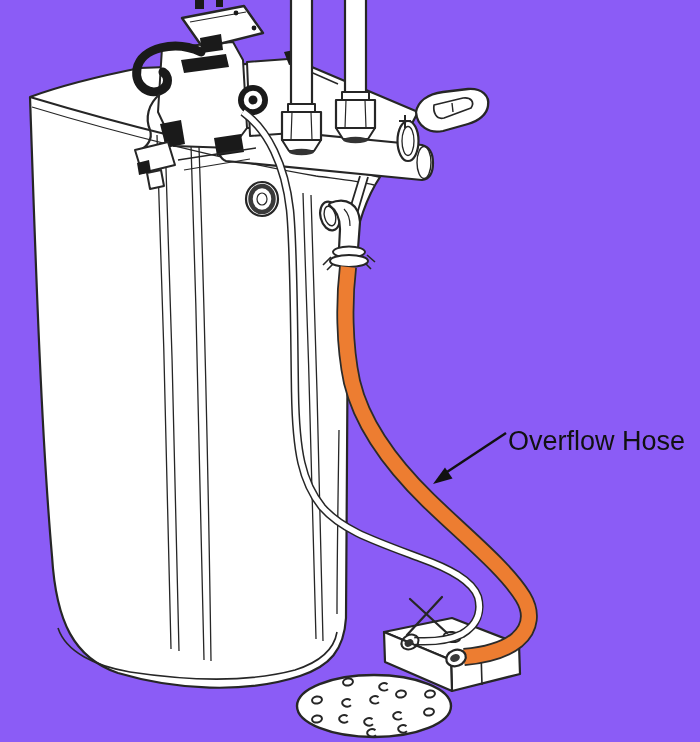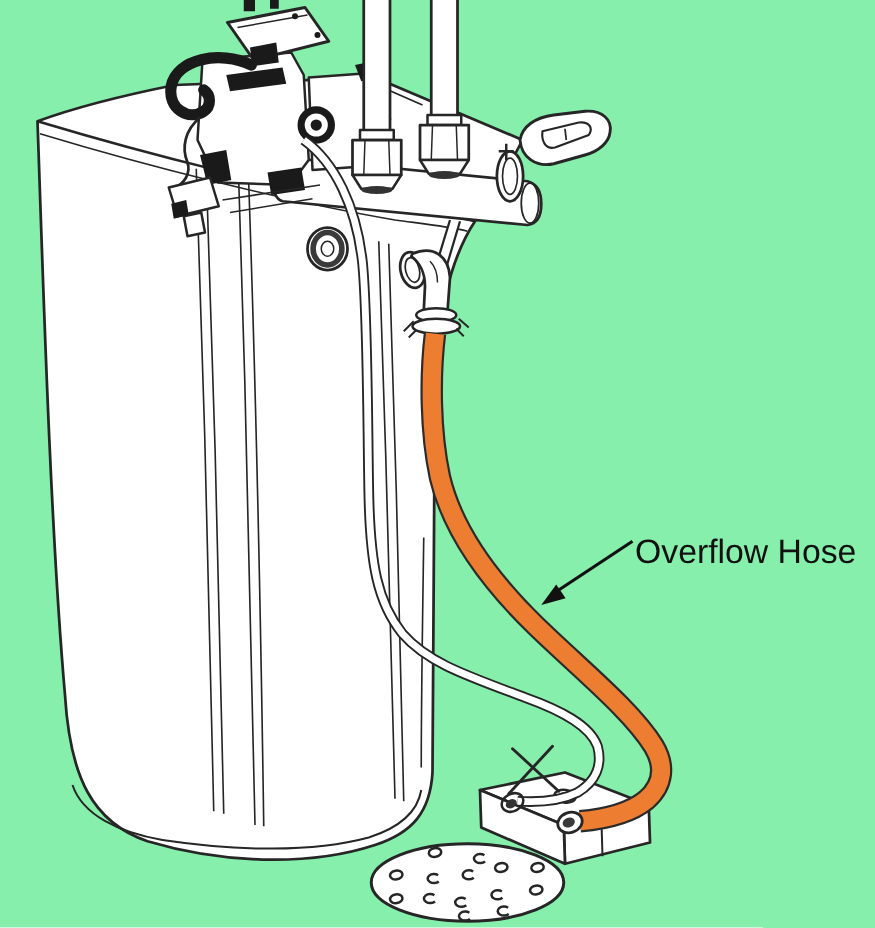--- a/index.html
+++ b/index.html
@@ -1,16 +1,16 @@
 <!DOCTYPE html>
 <html><head>
 <meta charset="utf-8">
 <style>
   html,body{margin:0;padding:0;background:#ffffff;}
-  .stage{position:relative;width:700px;height:742px;background:#86efac;overflow:hidden;}
+  .stage{position:relative;width:700px;height:742px;background:#8b5cf6;overflow:hidden;}
   svg{display:block;}
   svg text{font-family:"Liberation Sans", sans-serif;}
   path,polygon,ellipse,rect,line,circle{stroke-linejoin:round;}
   .ln{fill:none;stroke:#262626;}
   .wh{fill:#ffffff;stroke:#262626;}
   .bk{fill:#1a1a1a;stroke:none;}
 </style>
 </head>
 <body>
 

